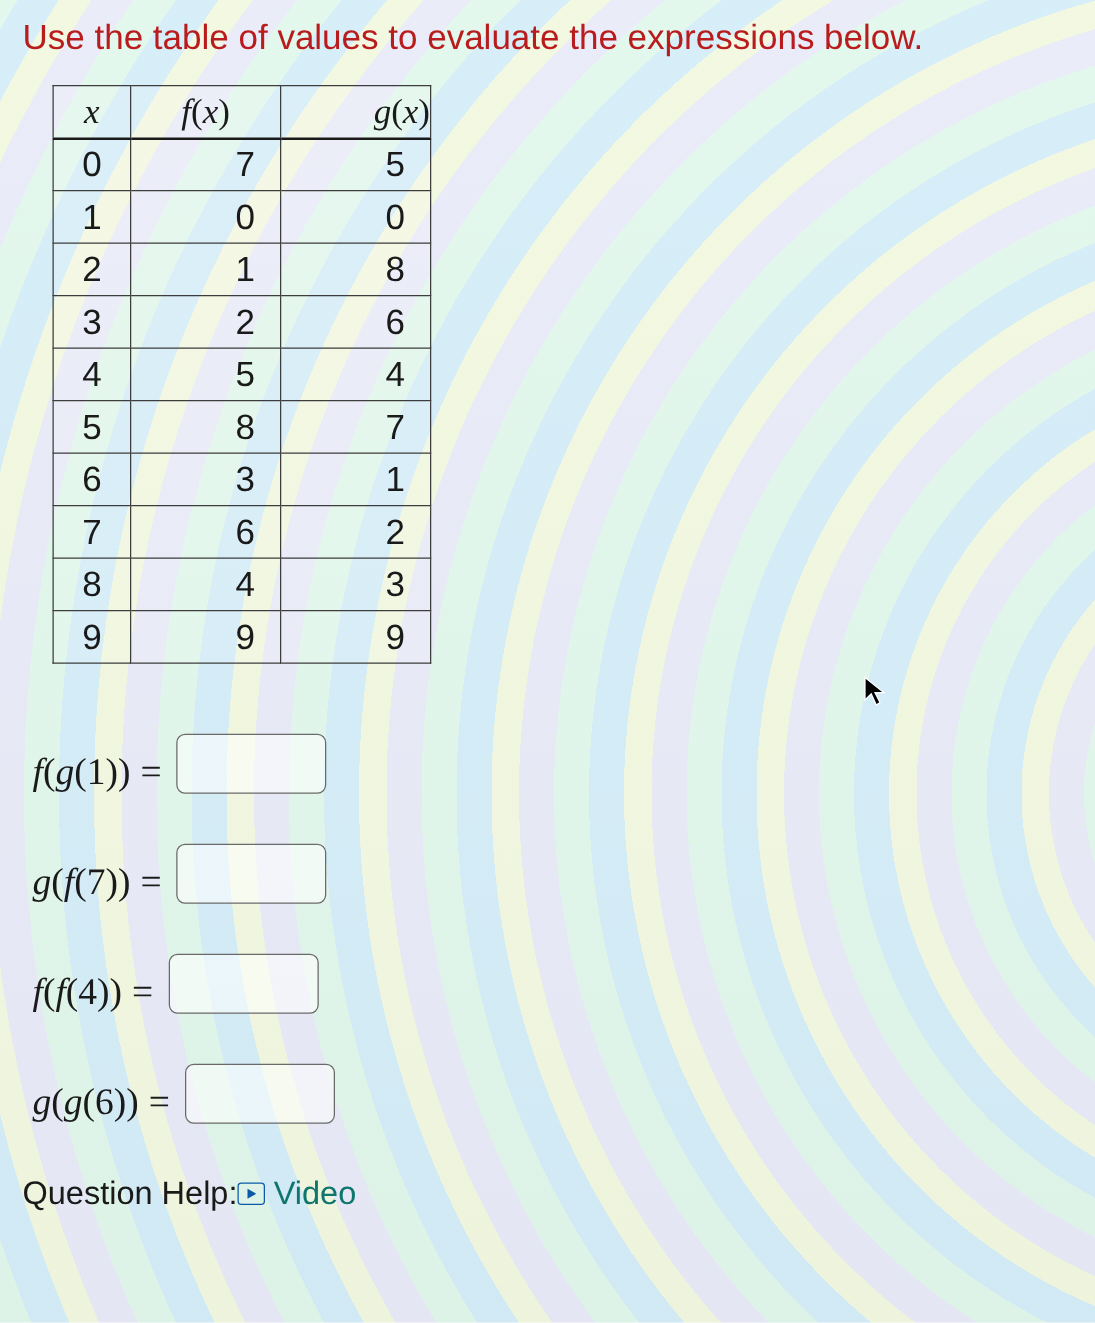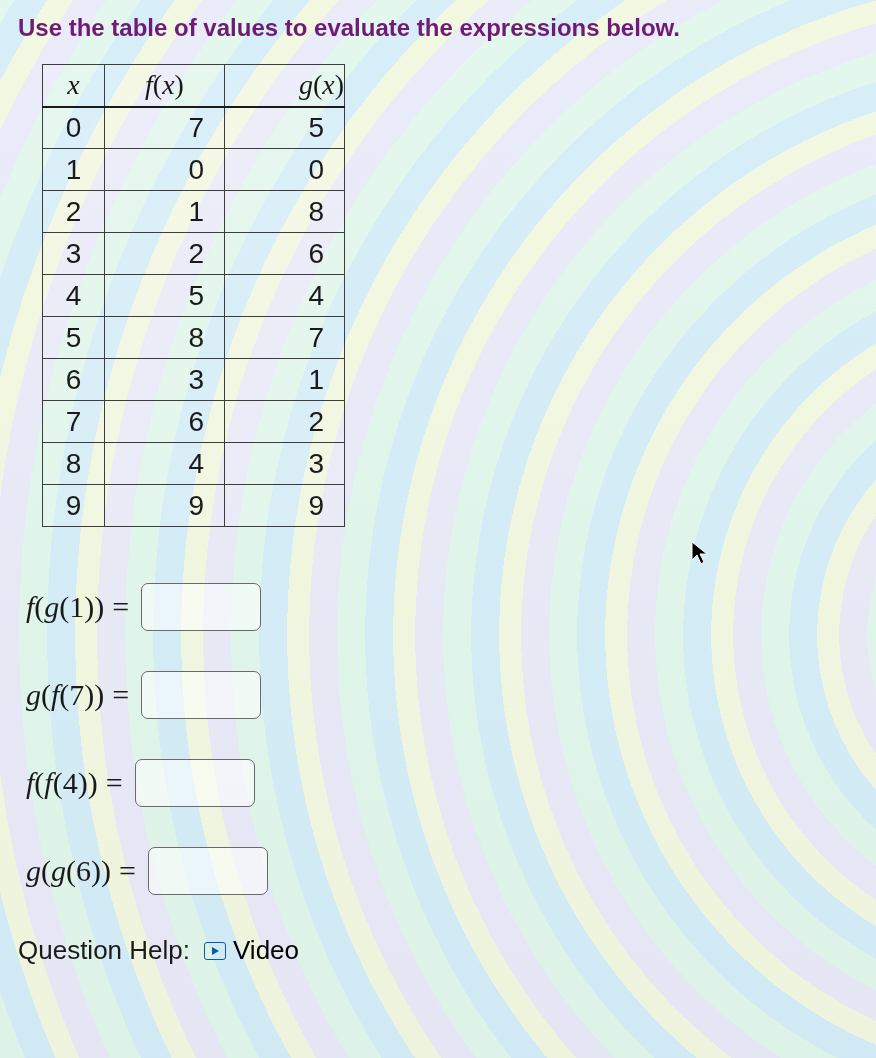--- a/index.html
+++ b/index.html
@@ -13,23 +13,23 @@
       repeating-radial-gradient(circle at 120% 60%,
         rgba(255,255,180,0.32) 0 22px,
         rgba(150,220,255,0.26) 22px 50px,
         rgba(200,255,210,0.28) 50px 78px,
         rgba(220,200,255,0.20) 78px 106px),
       linear-gradient(180deg,#eef5f7,#e6eef0);
     color: #1a1a1a;
     position: relative;
   }
   .instruction {
-    font-size: 24px;
-    font-weight: 700;
-    color: #701a75;
+    font-size: 28px;
+    font-weight: 400;
+    color: #b91c1c;
     margin: 0 0 22px 0;
   }
   table.data {
     border-collapse: collapse;
     font-size: 28px;
     margin-left: 24px;
     background: rgba(255,255,255,0.10);
   }
   table.data th, table.data td {
     border: 1px solid #3d3d3d;
@@ -44,21 +44,21 @@
   table.data .col-x  { width: 62px; }
   table.data .col-fx { width: 120px; }
   table.data .col-gx { width: 120px; text-align: right; }
   table.data td.col-fx, table.data td.col-gx { text-align: right; padding-right: 20px; }
   .mi { font-family: "Cambria Math","Times New Roman",serif; font-style: italic; }
   .mn { font-family: "Cambria Math","Times New Roman",serif; font-style: normal; }
 
   .answers { margin: 56px 0 0 8px; }
   .answer-row {
     display: flex;
-    align-items: center;
+    align-items: flex-end;
     margin: 0 0 40px 0;
     font-size: 30px;
   }
   .answer-row .expr {
     font-family: "Cambria Math","Times New Roman",serif;
     font-style: italic;
     white-space: nowrap;
   }
   .answer-row .expr .up { font-style: normal; }
   .answer-row .eq {
@@ -74,23 +74,22 @@
     font-size: 24px;
     padding: 0 10px;
     outline: none;
   }
 
   .help {
     font-size: 26px;
     margin-top: 8px;
     display: flex;
     align-items: center;
-    gap: 14px;
-  }
-  .help a { color: #000000; text-decoration: none; display: inline-flex; align-items: center; gap: 7px; }
+  }
+  .help a { color: #0f766e; text-decoration: none; display: inline-flex; align-items: center; gap: 7px; }
   .play-icon {
     display: inline-flex;
     width: 22px; height: 18px;
     border: 1.5px solid #0a5aa8;
     border-radius: 3px;
     align-items: center; justify-content: center;
   }
   .play-icon svg { display:block; }
 
   .cursor {

